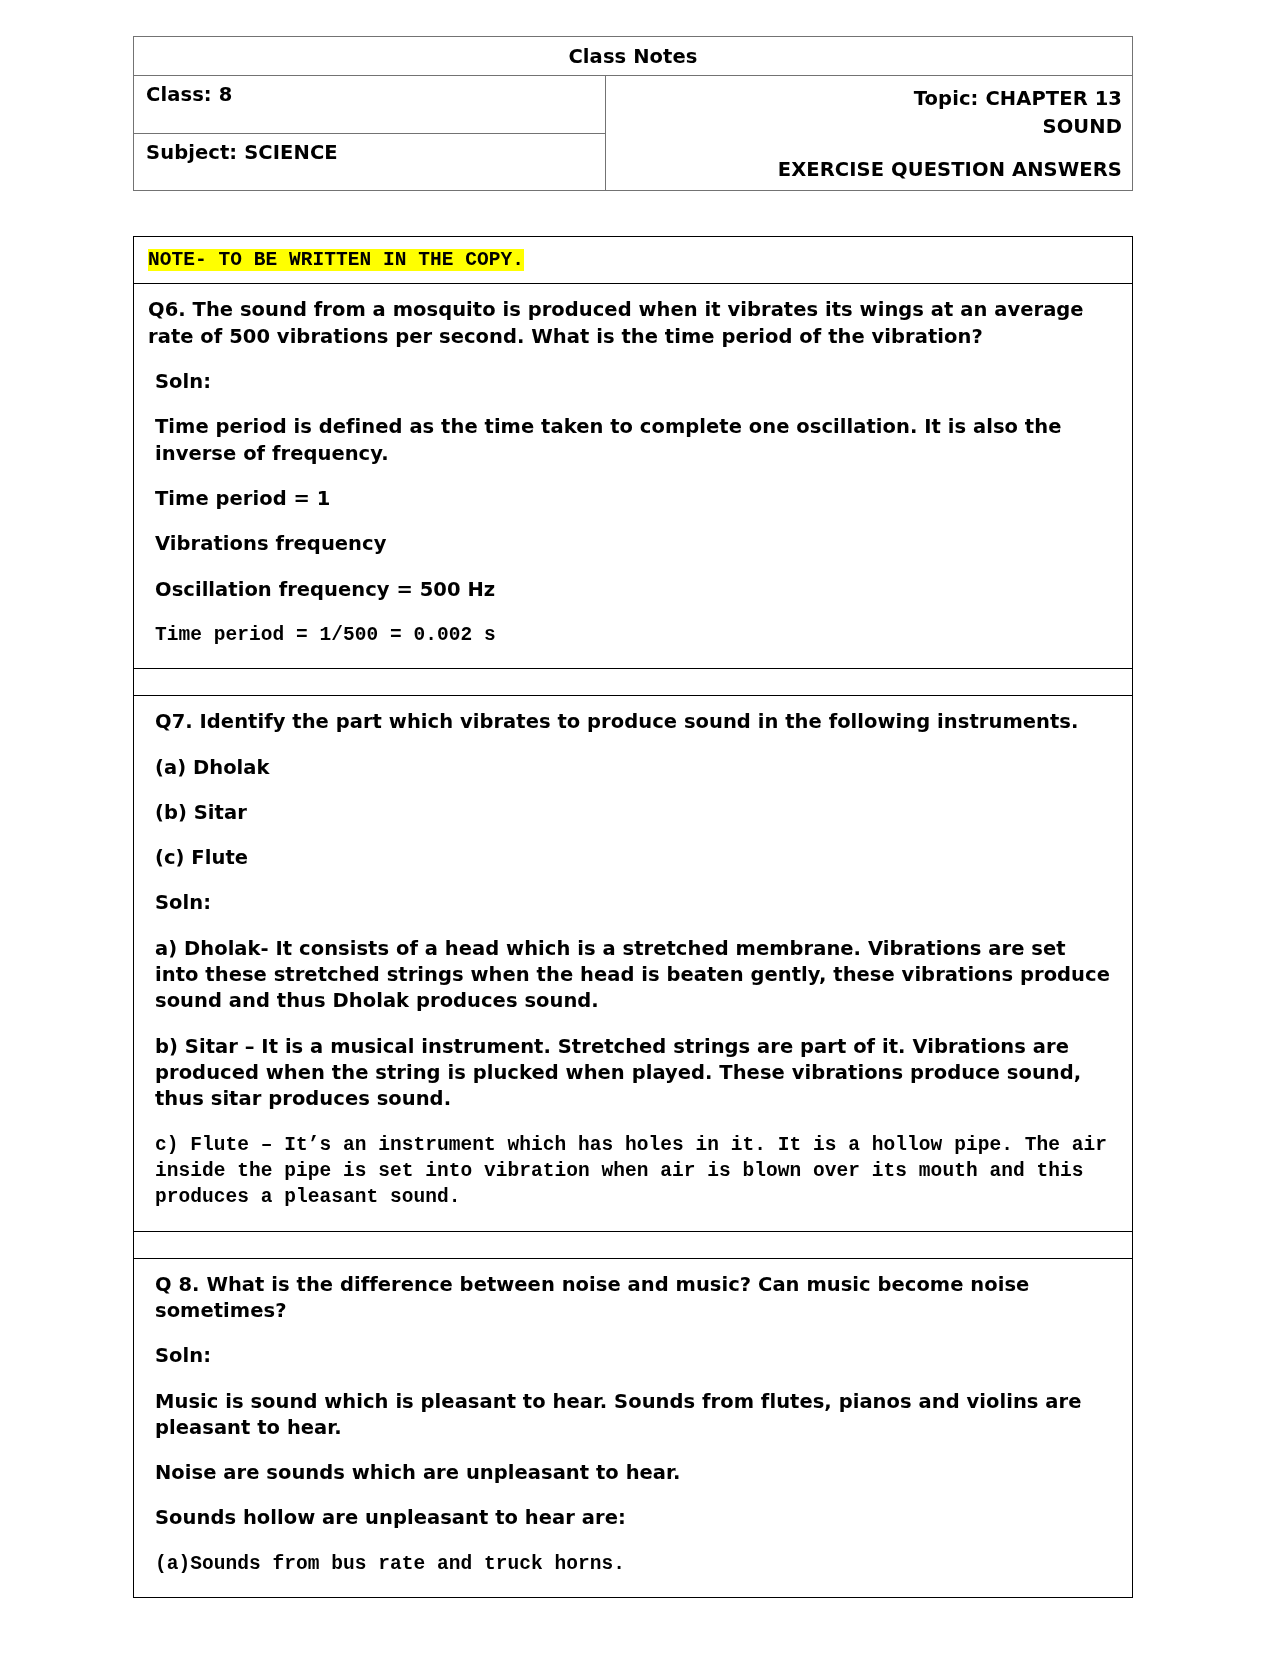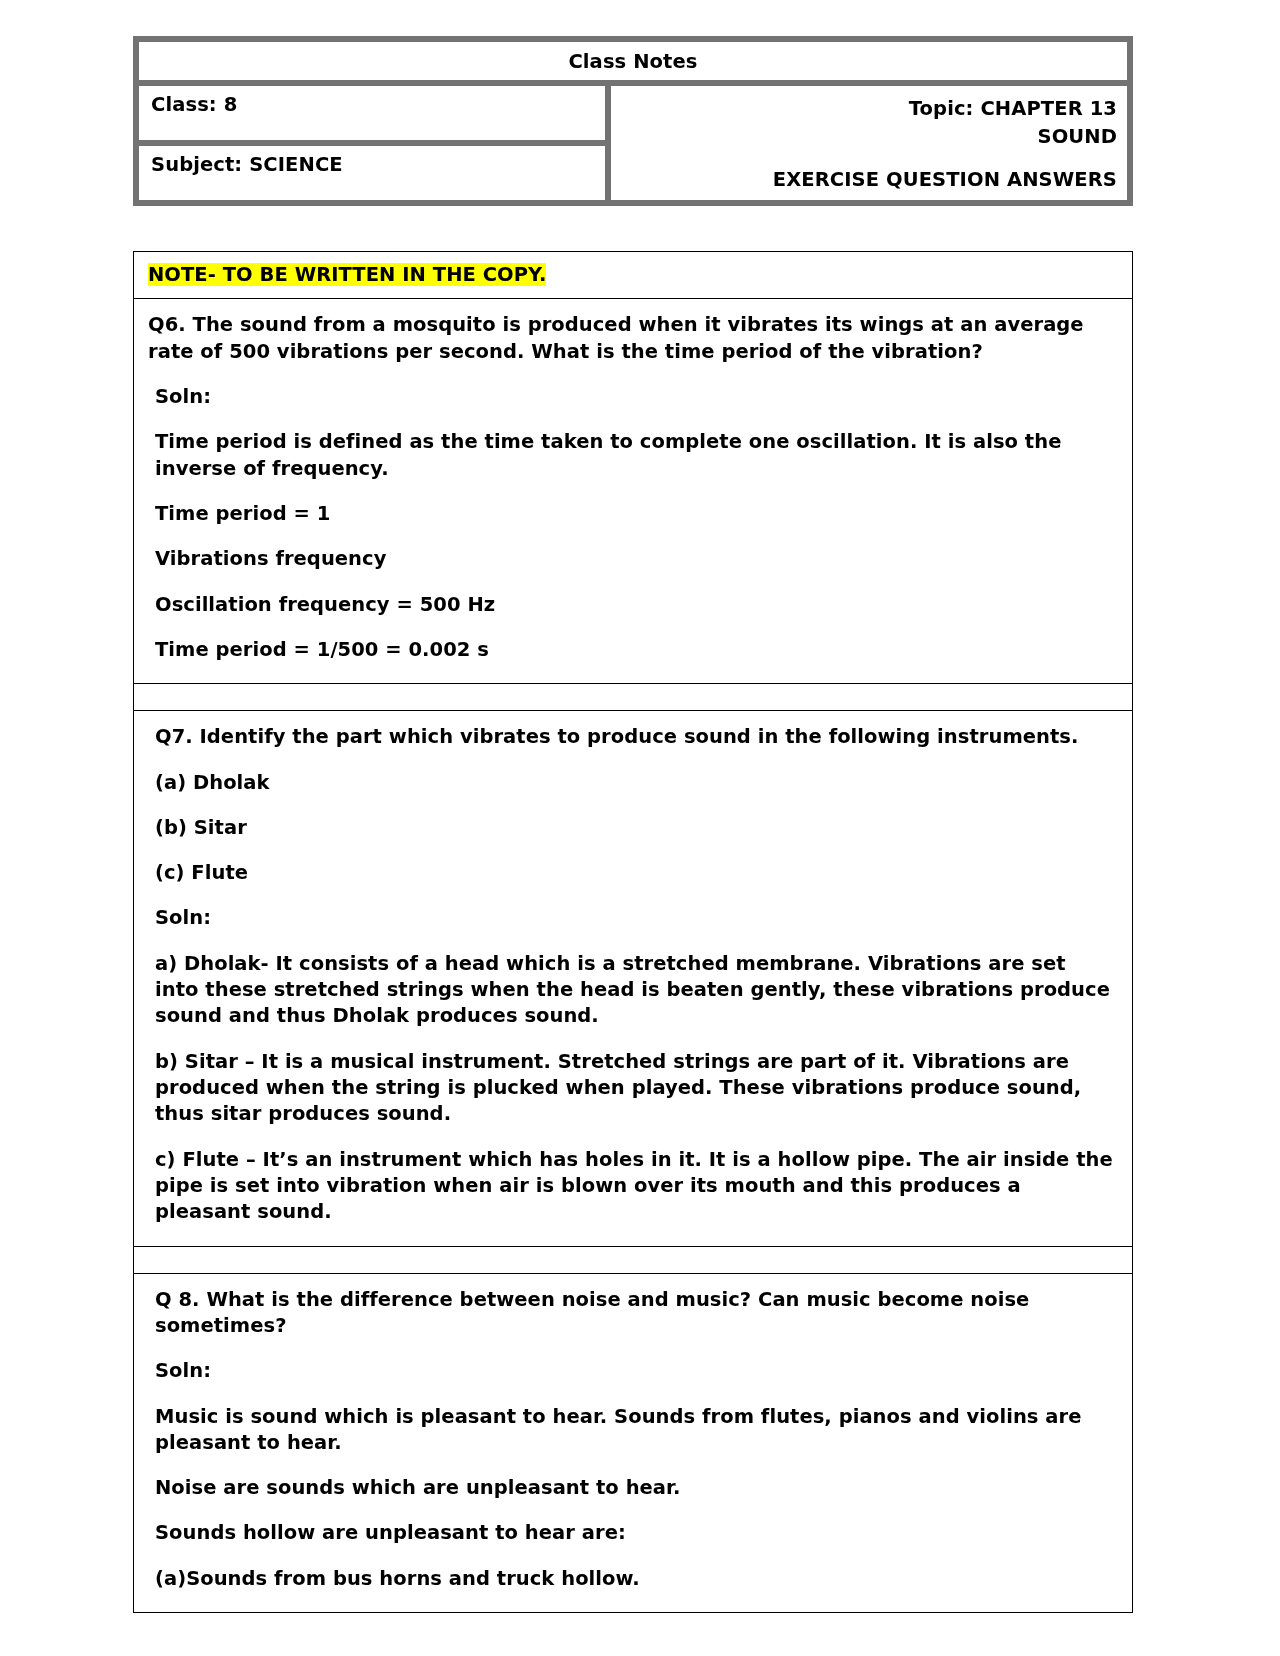--- a/index.html
+++ b/index.html
@@ -22,21 +22,21 @@
   }
 
   
   .header-table {
     width: 1000px;
     margin: 0 auto 0 133px;
     border-collapse: collapse;
     table-layout: fixed;
   }
   .header-table td {
-    border: 6px solid #737373;
+    border: 1px solid #737373;
     vertical-align: top;
     padding: 7px 10px 6px 12px;
     font-size: 19.5px;
     font-weight: bold;
     letter-spacing: 0.1px;
   }
   .title-cell {
     text-align: center;
     padding: 8px 0 7px 0 !important;
   }
@@ -70,21 +70,21 @@
   .sect.note {
     padding: 10px 18px 10px 14px;
   }
   .sect p {
     margin: 0 0 19px 0;
     font-size: 19.5px;
     font-weight: bold;
     line-height: 1.35;
     letter-spacing: 0.05px;
   }
-  .sect p:last-child { margin-bottom: 0; }
+  .sect p:last-child { margin-bottom: 0; font-family: Liberation Mono, monospace; }
   .indent-1 { padding-left: 7px; }
   .highlight {
     background: #ffff00;
     font-size: 19.5px;
     font-weight: bold;
     letter-spacing: 0.05px;
   }
   .spacer-row td {
     height: 26px;
   }
@@ -166,20 +166,20 @@
     </tr>
 
     <tr>
       <td>
         <div class="sect">
           <p class="indent-1">Q 8. What is the difference between noise and music? Can music become noise sometimes?</p>
           <p class="indent-1">Soln:</p>
           <p class="indent-1">Music is sound which is pleasant to hear. Sounds from flutes, pianos and violins are pleasant to hear.</p>
           <p class="indent-1">Noise are sounds which are unpleasant to hear.</p>
           <p class="indent-1">Sounds hollow are unpleasant to hear are:</p>
-          <p class="indent-1">(a)Sounds from bus horns and truck hollow.</p>
+          <p class="indent-1">(a)Sounds from bus rate and truck horns.</p>
         </div>
       </td>
     </tr>
   </tbody>
     </table>
 
 </div>
 
 </body></html>

